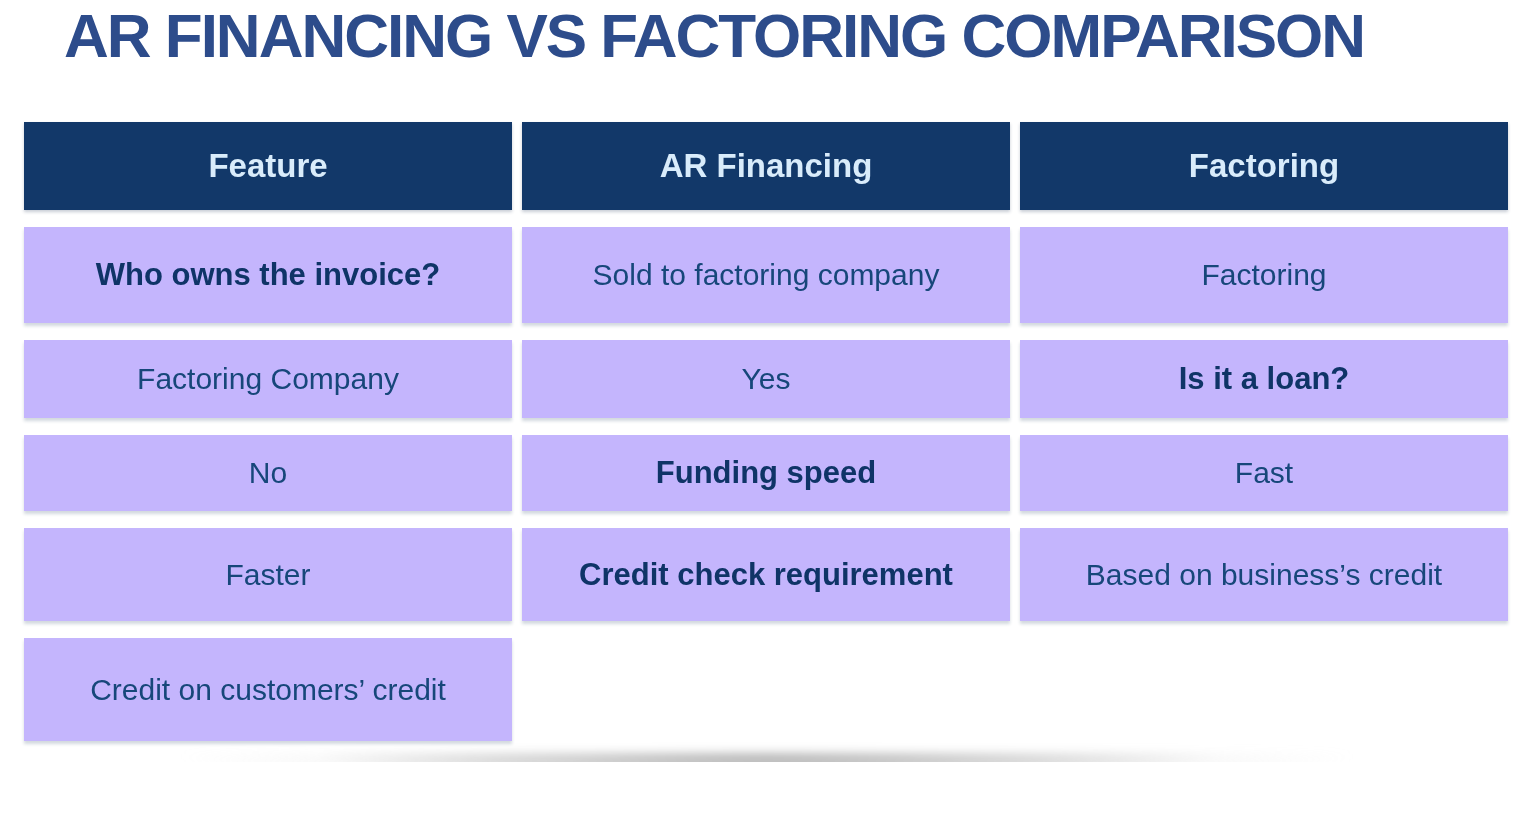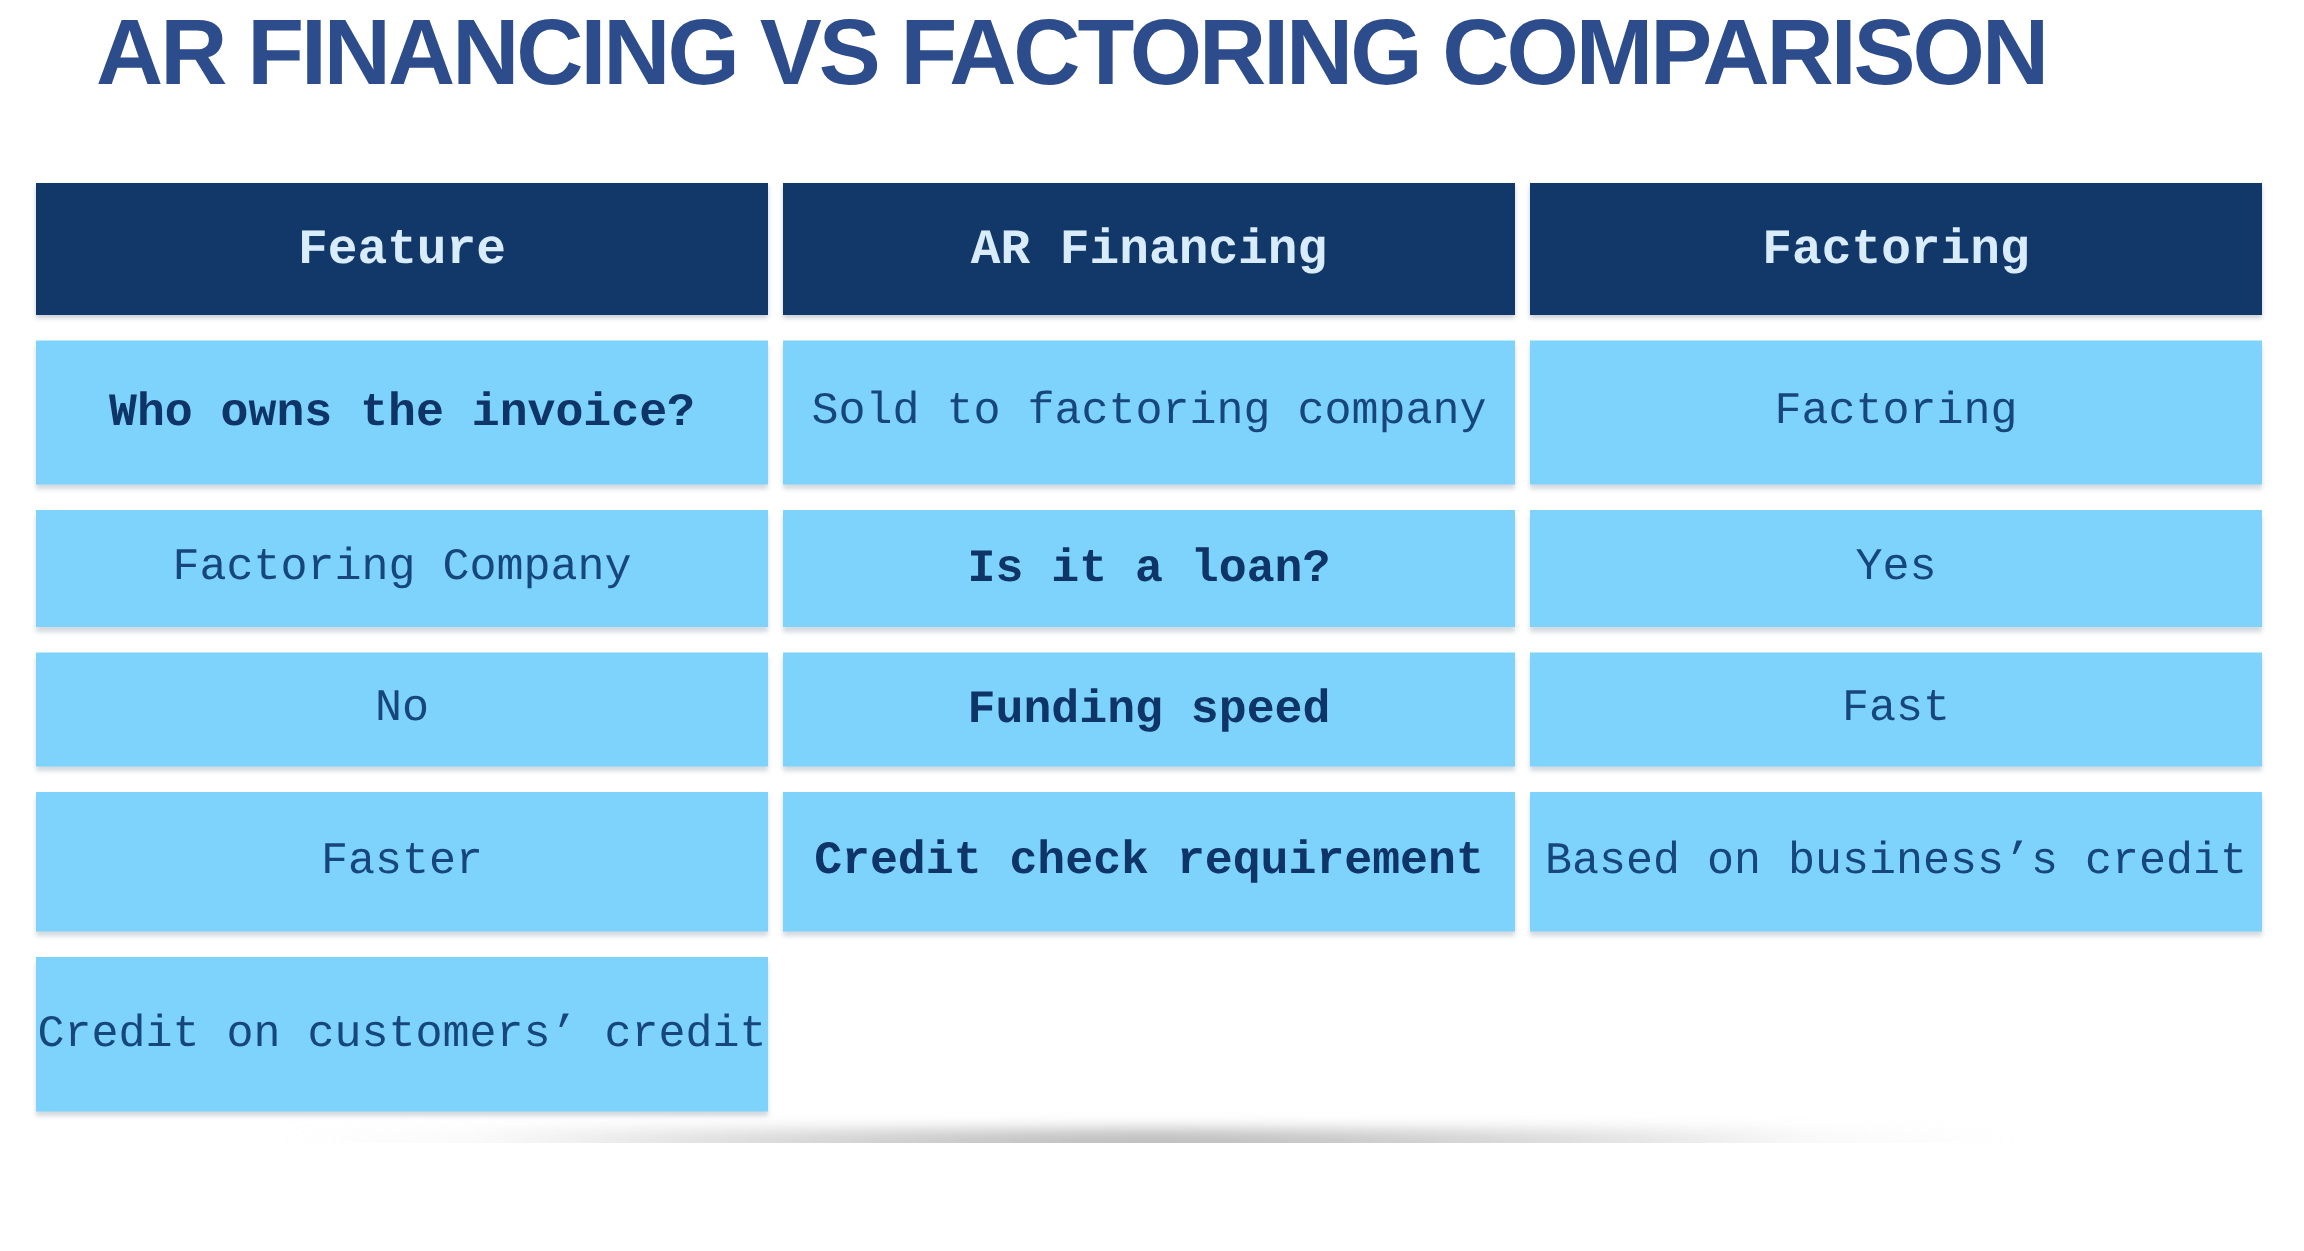--- a/index.html
+++ b/index.html
@@ -38,31 +38,30 @@
     grid-template-rows: 88px 96px 78px 76px 93px 103px;
     column-gap: 10px;
     row-gap: 17px;
   }
   .cell {
     display: flex;
     align-items: center;
     justify-content: center;
     text-align: center;
     padding: 0 0;
-    font-family: Liberation Mono, monospace;
   }
   .cell.header {
     background: #123869;
     color: #d9ecfb;
     font-weight: bold;
     font-size: 33px;
     box-shadow: 0 2px 3px rgba(40, 60, 90, 0.25);
   }
   .cell.data {
-    background: #7dd3fc;
+    background: #c4b5fd;
     box-shadow: 0 3px 3px rgba(110, 130, 150, 0.30);
   }
   .cell.feature {
     color: #0f3467;
     font-weight: bold;
     font-size: 31px;
   }
   .cell.value {
     color: #17477a;
     font-weight: normal;
@@ -94,22 +93,22 @@
     <div class="cell header">Feature</div>
     <div class="cell header">AR Financing</div>
     <div class="cell header">Factoring</div>
 
     <div class="cell data feature">Who owns the invoice?</div>
     <div class="cell data value">Sold to factoring company</div>
 
     <div class="cell data value">Factoring</div>
     <div class="cell data value">Factoring Company</div>
 
+    <div class="cell data value">Yes</div>
     <div class="cell data feature">Is it a loan?</div>
-    <div class="cell data value">Yes</div>
     <div class="cell data value">No</div>
 
     <div class="cell data feature">Funding speed</div>
     <div class="cell data value">Fast</div>
     <div class="cell data value">Faster</div>
 
     <div class="cell data feature">Credit check requirement</div>
     <div class="cell data value">Based on business’s credit</div>
     <div class="cell data value">Credit on customers’ credit</div>
 

